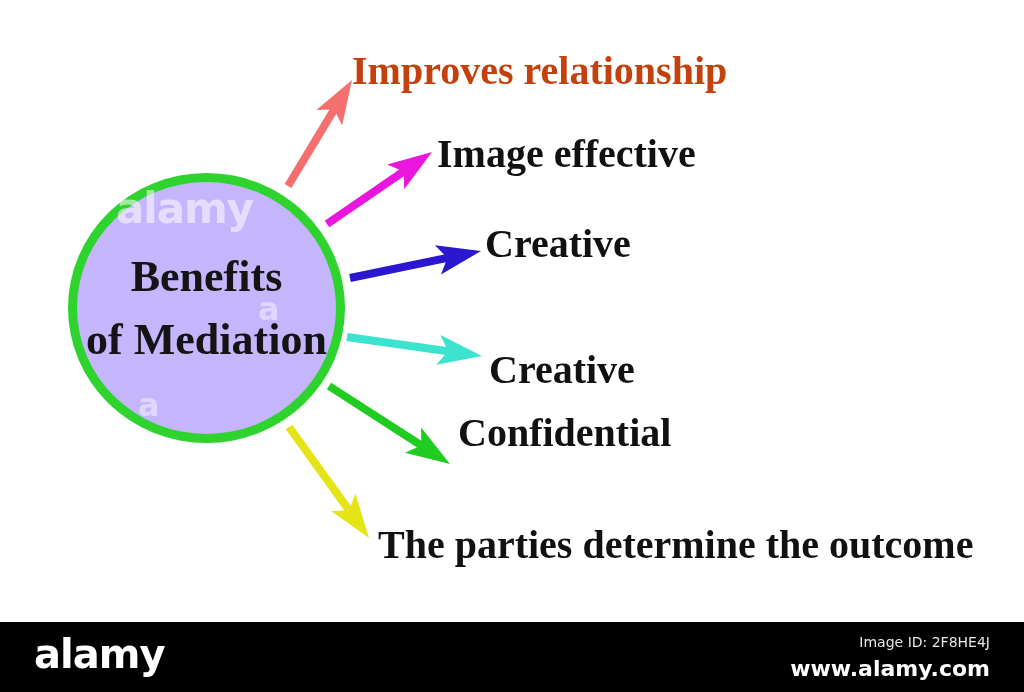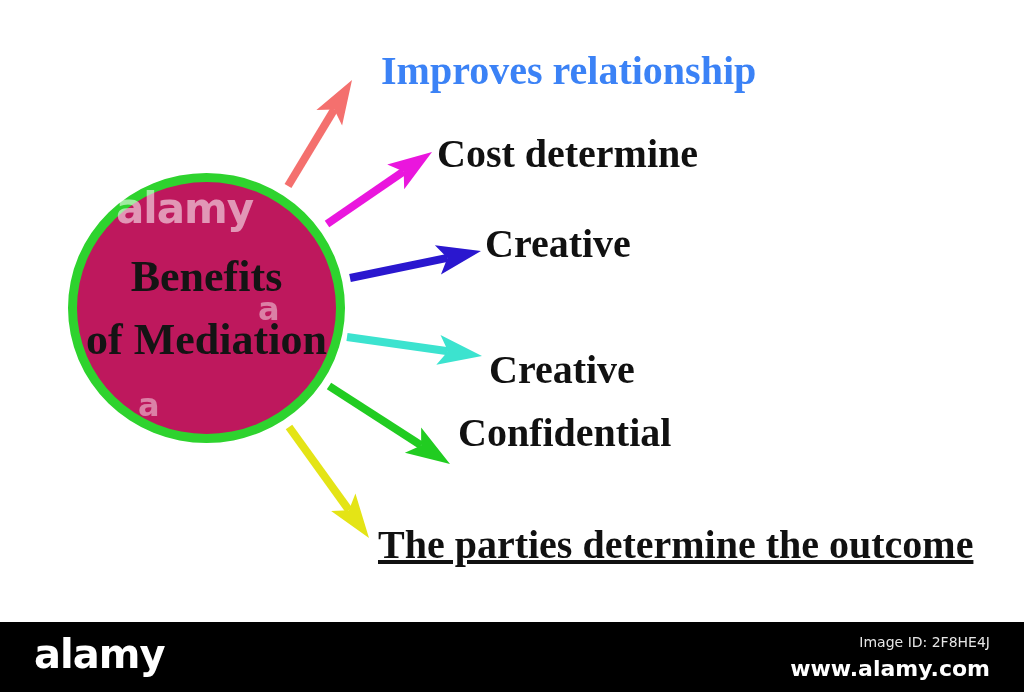--- a/index.html
+++ b/index.html
@@ -74,32 +74,32 @@
       <line x1="350" y1="278" x2="447.38652562758307" y2="257.9279680004218" stroke="#2a17cf" stroke-width="8"></line>
       <polygon points="481,251 440.93376012878736,274.57321409104935 447.38652562758307,257.9279680004218 434.8778440445025,245.19080642285275" fill="#2a17cf"></polygon>
       <line x1="347" y1="337" x2="448.01493684898213" y2="351.2169170380049" stroke="#3ce3cf" stroke-width="8"></line>
       <polygon points="482,356 436.3388979290585,364.7214538734698 448.01493684898213,351.2169170380049 440.51991450422906,335.0142308393633" fill="#3ce3cf"></polygon>
       <line x1="329" y1="386" x2="421.1540145656849" y2="445.40506724068945" stroke="#21cc21" stroke-width="8"></line>
       <polygon points="450,464 404.8908114656316,452.76785373266495 421.1540145656849,445.40506724068945 421.1451233181758,427.55283149987207" fill="#21cc21"></polygon>
       <line x1="289" y1="427" x2="348.9334484766833" y2="510.157659761398" stroke="#e4e416" stroke-width="8"></line>
       <polygon points="369,538 331.1047968937947,511.0750379472979 348.9334484766833,510.157659761398 355.4425068925727,493.5343460562867" fill="#e4e416"></polygon>
     </svg>
 
-  <div class="central-node" id="central-node" style="background: #be185d; border-color: rgb(46, 211, 46); color: rgb(20, 20, 20);">
+  <div class="central-node" id="central-node" style="background: #c4b5fd; border-color: rgb(46, 211, 46); color: rgb(20, 20, 20);">
     <div class="central-line">Benefits</div>
     <div class="central-line">of Mediation</div>
   </div>
 
   <div id="labels-layer">
-      <div class="benefit-label" style="left: 381px; top: 48px; color: #3b82f6;">Improves relationship</div>
-      <div class="benefit-label" style="left: 437px; top: 131px; color: rgb(17, 17, 17);">Cost determine</div>
+      <div class="benefit-label" style="left: 352px; top: 48px; color: #c2410c;">Improves relationship</div>
+      <div class="benefit-label" style="left: 437px; top: 131px; color: rgb(17, 17, 17);">Image effective</div>
       <div class="benefit-label" style="left: 485px; top: 221px; color: rgb(17, 17, 17);">Creative</div>
       <div class="benefit-label" style="left: 489px; top: 347px; color: rgb(17, 17, 17); font-family: Liberation Serif, serif;">Creative</div>
       <div class="benefit-label" style="left: 458px; top: 410px; color: rgb(17, 17, 17);">Confidential</div>
-      <div class="benefit-label" style="left: 378px; top: 522px; color: rgb(17, 17, 17); text-decoration: underline;">The parties determine the outcome</div>
+      <div class="benefit-label" style="left: 378px; top: 522px; color: rgb(17, 17, 17);">The parties determine the outcome</div>
     </div>
 
   <div class="wm wm-logo-circle">alamy</div>
   <div class="wm wm-a-1">a</div>
   <div class="wm wm-a-2">a</div>
 
   <div class="footer-bar">
     <div class="footer-logo">alamy</div>
     <div class="footer-right">
       <div class="footer-image-id">Image ID: 2F8HE4J</div>

